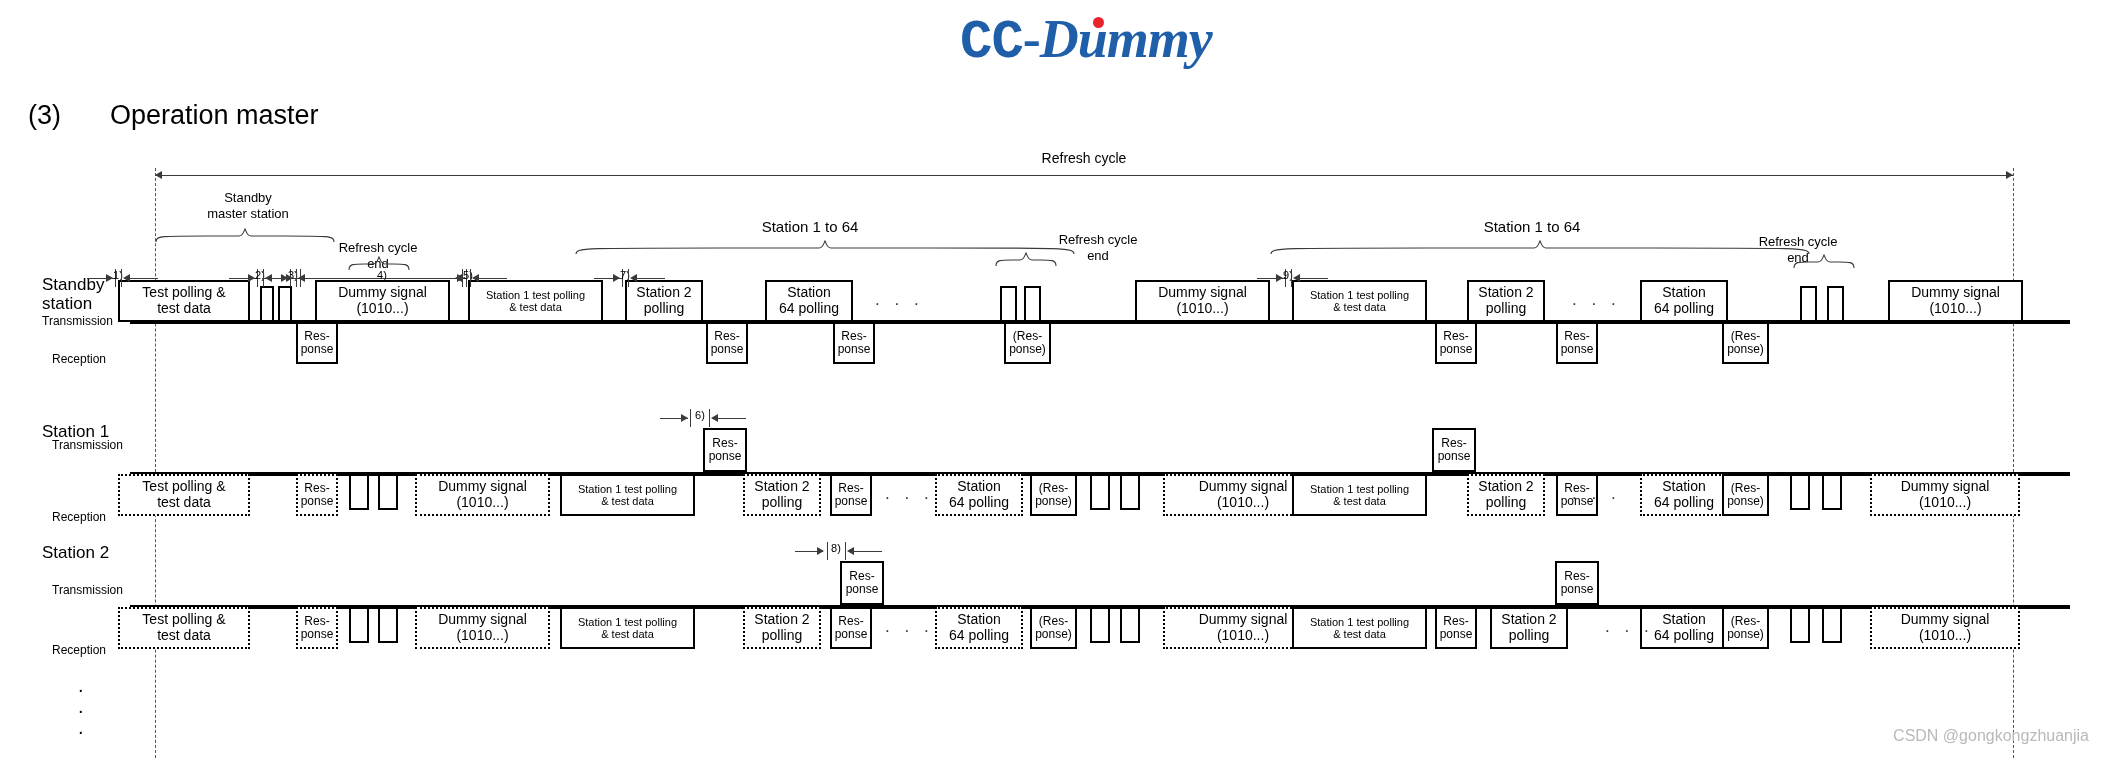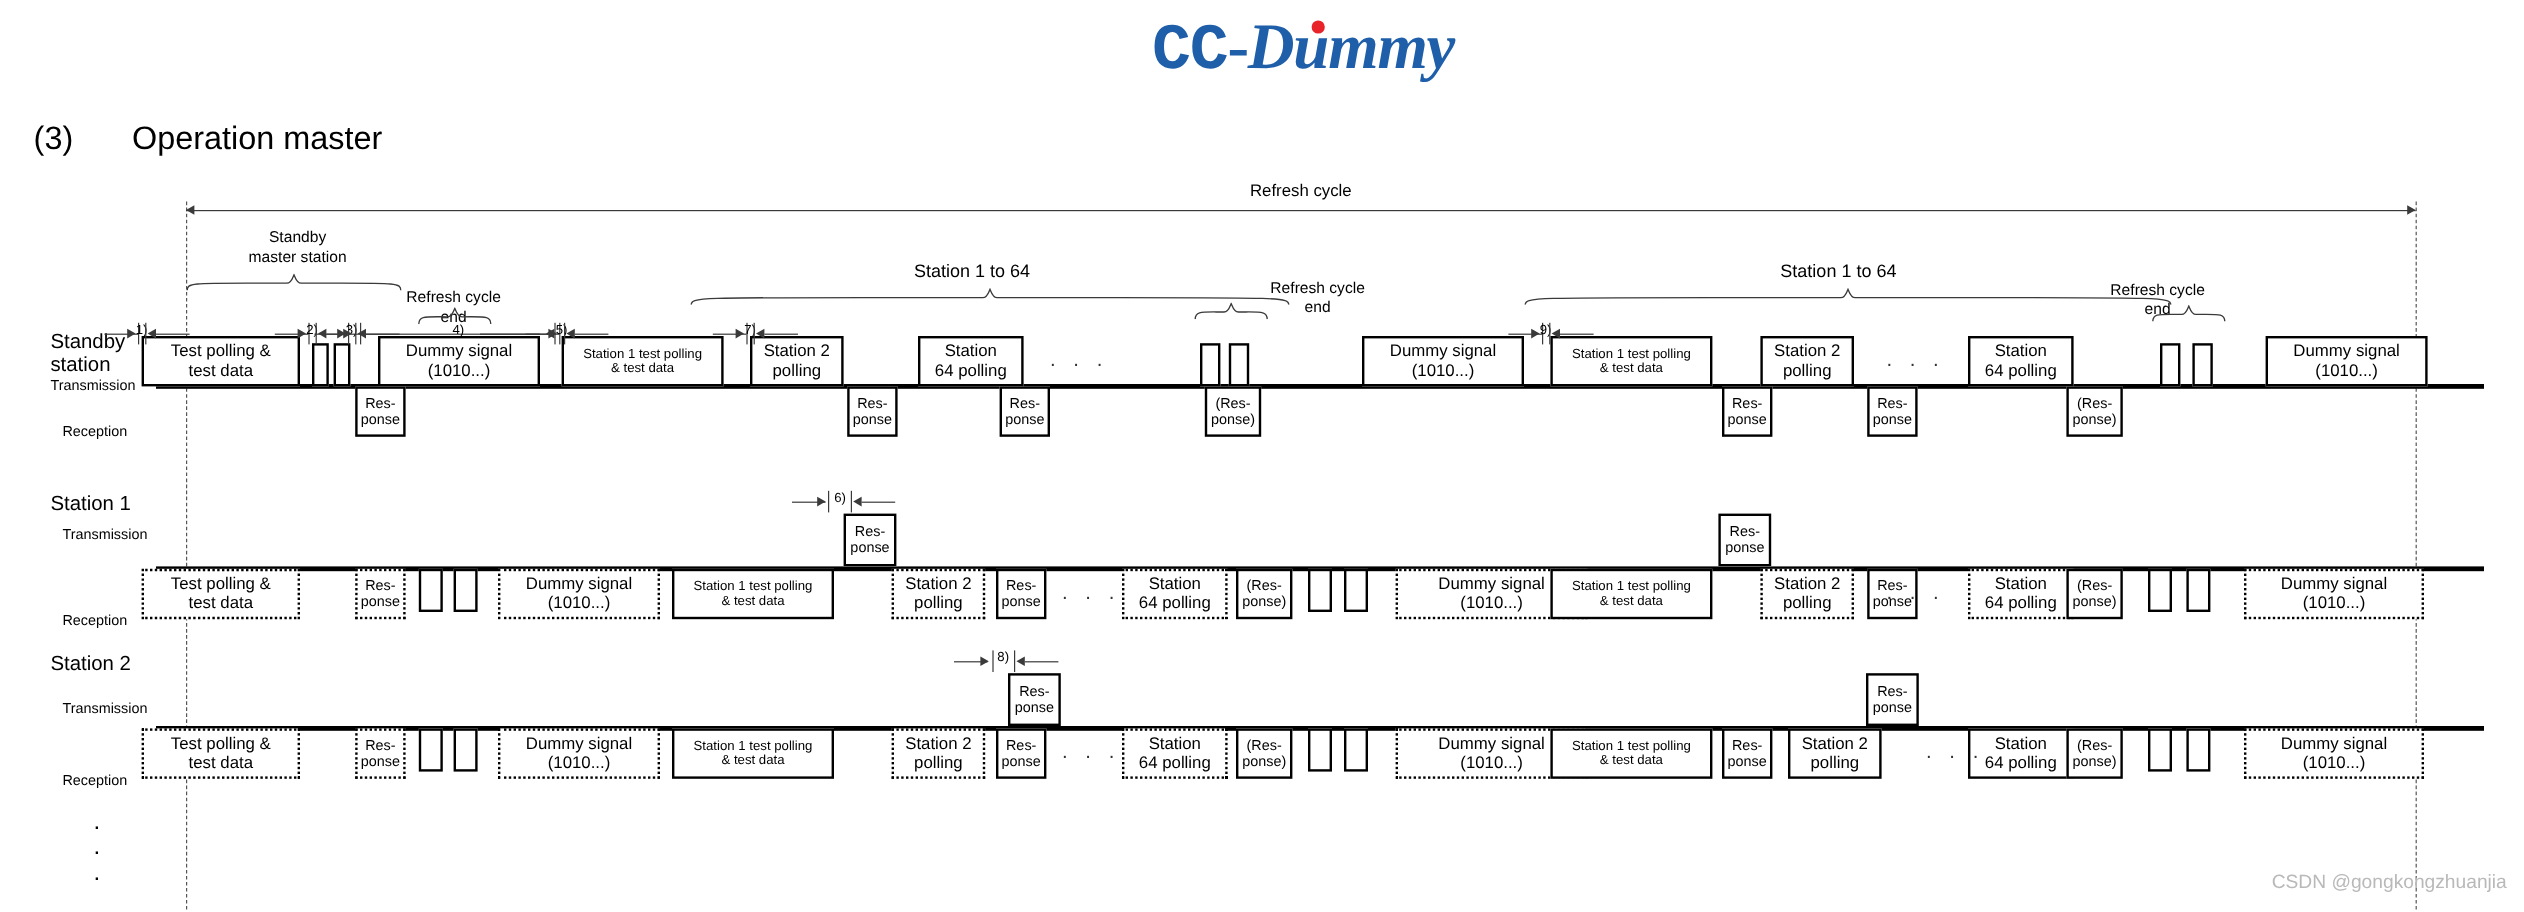--- a/index.html
+++ b/index.html
@@ -178,21 +178,21 @@
     <div class="arrowL" style="left:630px;top:274px;"></div>
     <div class="hline" style="left:637px;top:278px;width:28px;"></div>
     <div class="hline" style="left:1257px;top:278px;width:28px;"></div>
     <div class="arrowR" style="left:1276px;top:274px;"></div>
     <div class="vline" style="left:1285px;top:269px;height:18px;"></div>
     <div class="lbl" style="left:1288px;top:269px;font-size:11px;text-align:center;transform:translateX(-50%);">9)</div>
     <div class="vline" style="left:1291px;top:269px;height:18px;"></div>
     <div class="arrowL" style="left:1293px;top:274px;"></div>
     <div class="hline" style="left:1300px;top:278px;width:28px;"></div>
     <div class="bus" style="left:130px;top:472px;width:1940px;"></div>
-    <div class="rowname" style="left:42px;top:410px;">Station 1</div>
+    <div class="rowname" style="left:42px;top:422px;">Station 1</div>
     <div class="rowsub" style="left:52px;top:438px;">Transmission</div>
     <div class="rowsub" style="left:52px;top:510px;">Reception</div>
     <div class="blk" style="left:703px;top:428px;width:44px;height:44px;font-size:12px;">Res-
 ponse</div>
     <div class="blk" style="left:1432px;top:428px;width:44px;height:44px;font-size:12px;">Res-
 ponse</div>
     <div class="hline" style="left:660px;top:418px;width:28px;"></div>
     <div class="arrowR" style="left:681px;top:414px;"></div>
     <div class="vline" style="left:690px;top:409px;height:18px;"></div>
     <div class="lbl" style="left:700px;top:409px;font-size:11px;text-align:center;transform:translateX(-50%);">6)</div>

